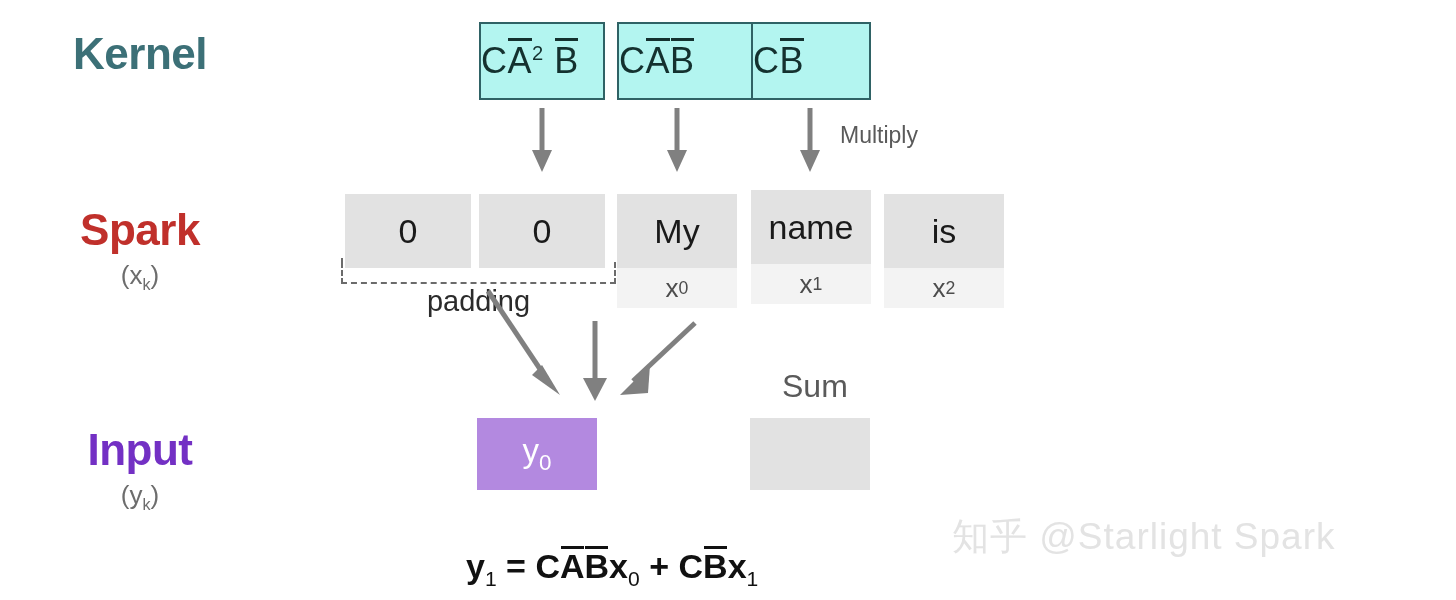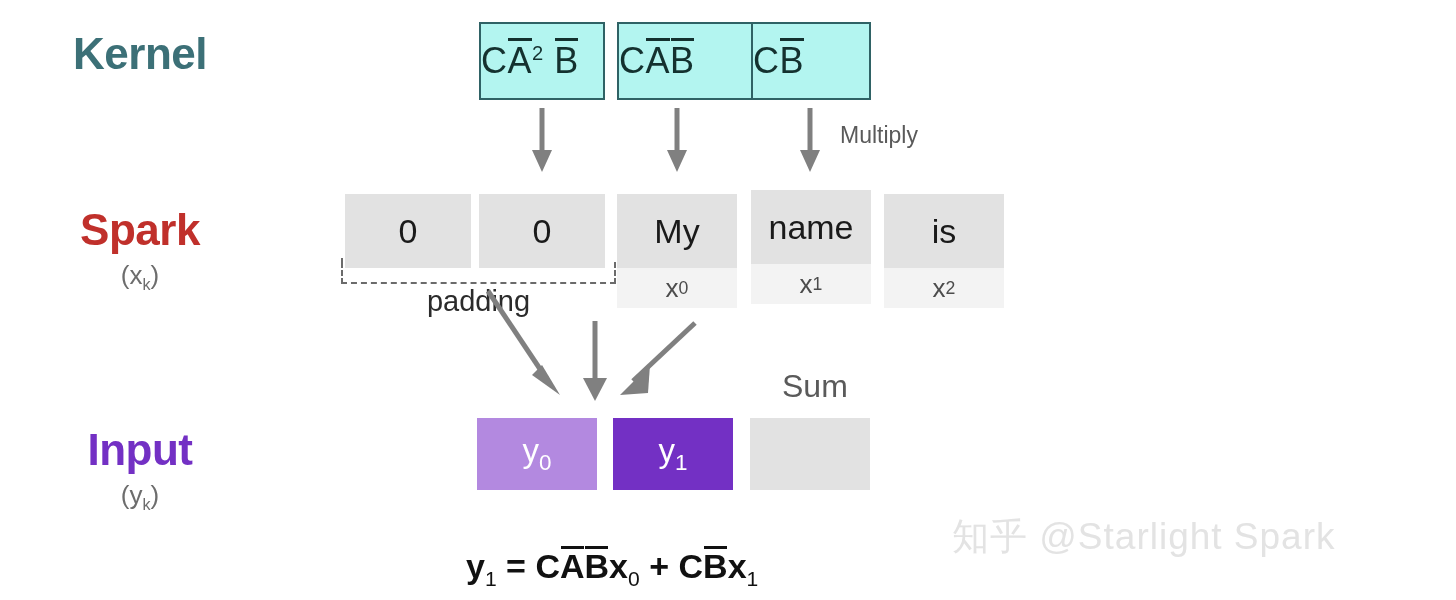--- a/index.html
+++ b/index.html
@@ -244,23 +244,20 @@
     <polygon points="113,95 137,95 125,118" fill="#808080"></polygon>
 
     <line x1="225" y1="40" x2="163" y2="98" stroke="#808080" stroke-width="5"></line>
     <polygon points="180,82 150,112 178,110" fill="#808080"></polygon>
   </svg>
   <div id="sum-label">Sum</div>
 
   <div class="out-cell" id="out-cell-0">
     <span><span>y</span><sub>0</sub></span>
   </div>
-  <div class="out-cell" id="out-cell-1">
-    <span><span>y</span><sub>1</sub></span>
-  </div>
   <div class="out-cell" id="out-cell-2">
     <span><span></span><sub></sub></span>
   </div>
 
   <div id="equation">
     <span>y</span><sub>1</sub>
     <span>=</span>
     <span>C</span><span class="ov">A</span><span class="ov">B</span><span>x</span><sub>0</sub>
     <span>+</span>
     <span>C</span><span class="ov">B</span><span>x</span><sub>1</sub>

